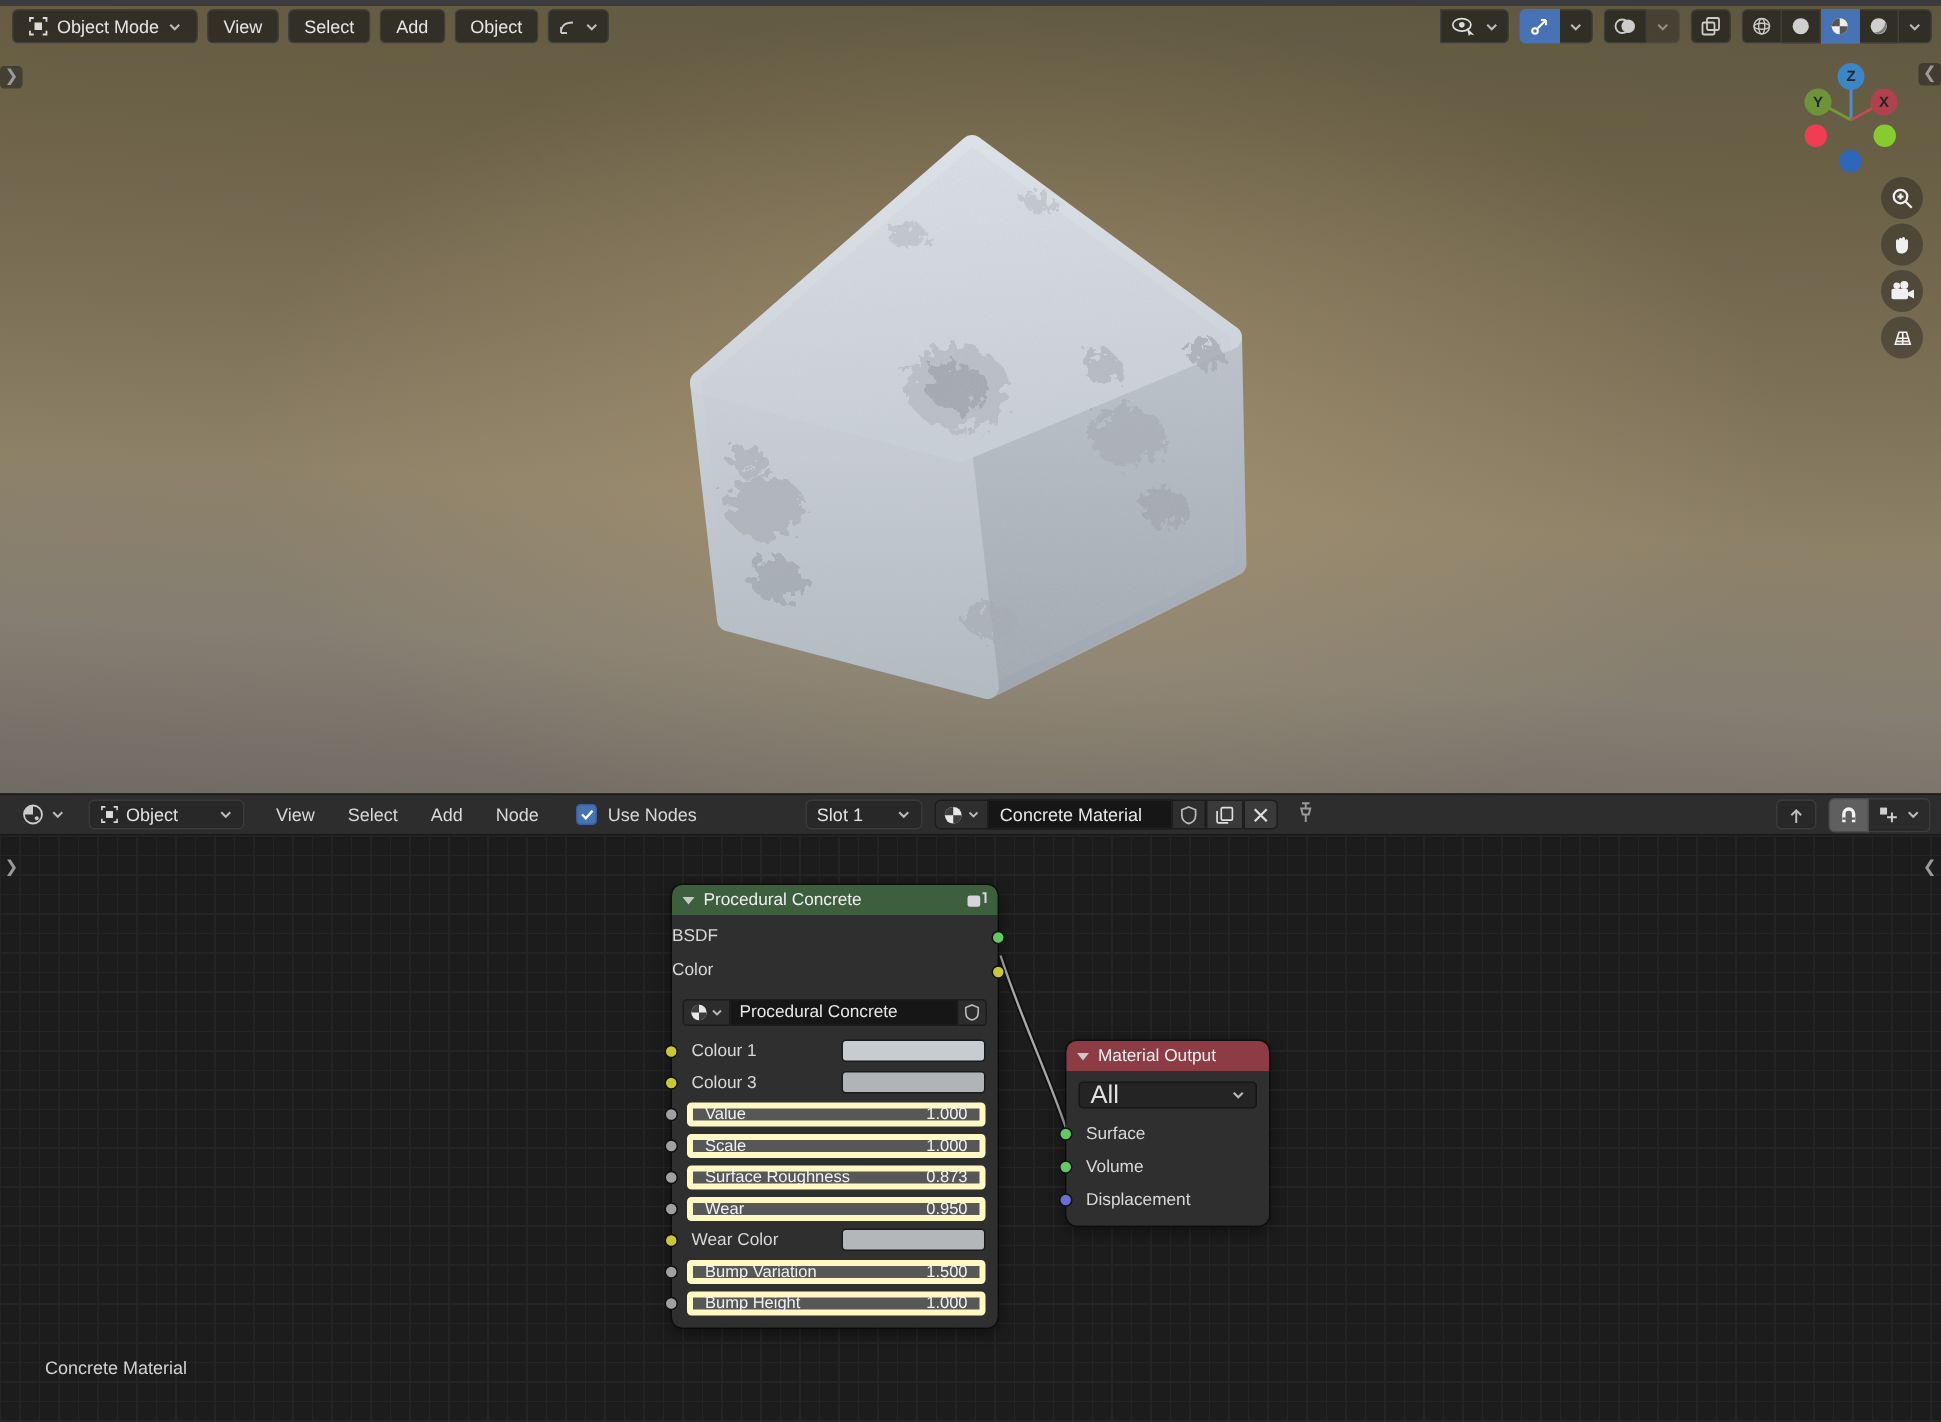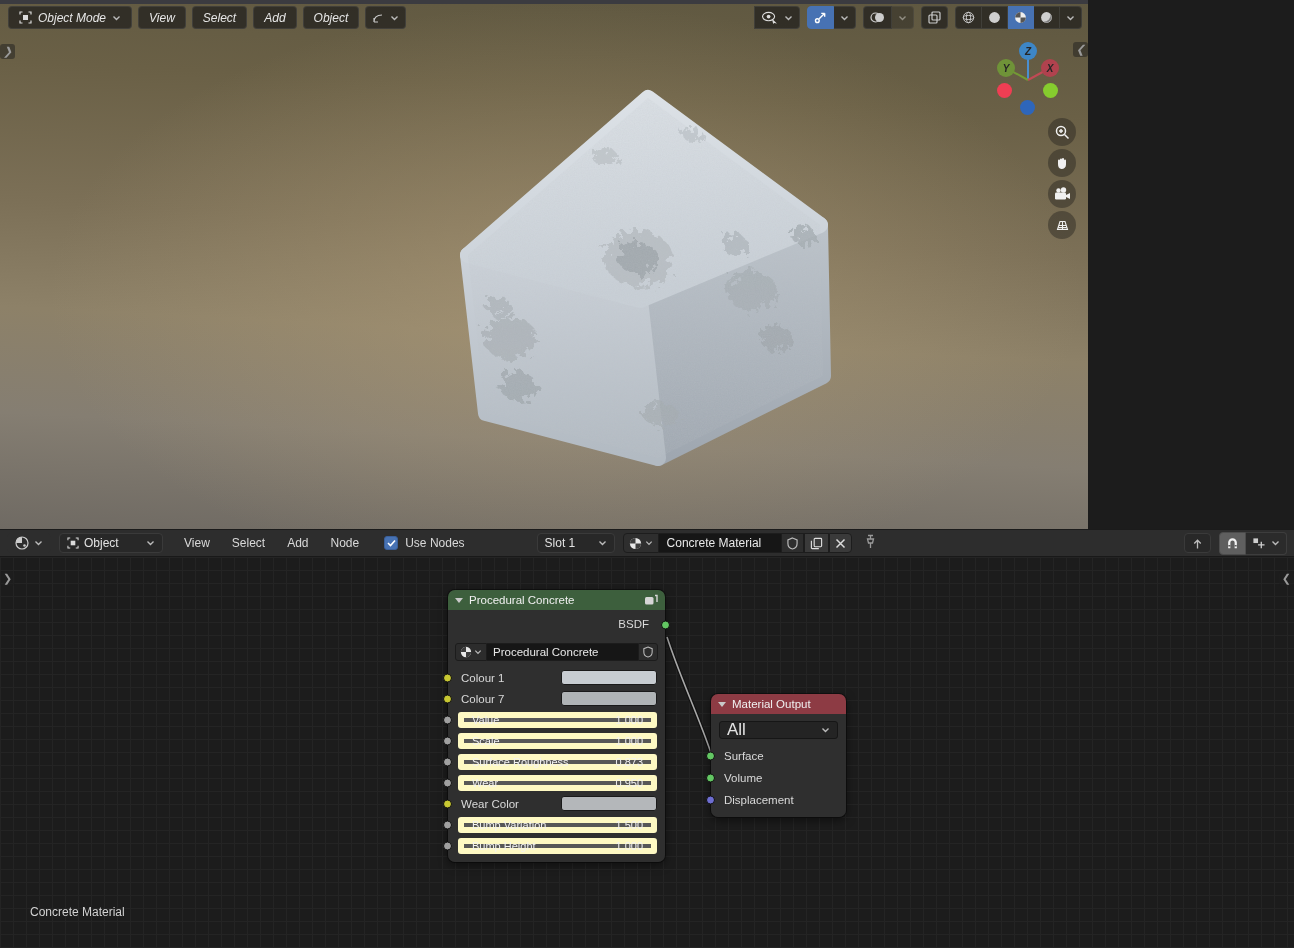--- a/index.html
+++ b/index.html
@@ -1,24 +1,23 @@
 <!DOCTYPE html>
 <html><head>
 <meta charset="utf-8">
 <style>
   * { box-sizing: border-box; margin: 0; padding: 0; }
   html,body { width:1294px; height:948px; background:#1c1c1c; font-family:"Liberation Sans", sans-serif; overflow:hidden; }
   .stage { position:relative; width:1294px; height:948px; }
 
   
-  .vp { position:absolute; left:0; top:0; width:1088px; height:529px; overflow:hidden;
+  .vp { position:absolute; left:0; top:0; width:1294px; height:529px; overflow:hidden;
     background:
       radial-gradient(ellipse 760px 430px at 52% 56%, rgba(178,158,122,.55), rgba(178,158,122,0) 68%),
       linear-gradient(183deg, #5e5740 0%, #6a6046 20%, #7c7057 44%, #8d8168 62%, #857e72 80%, #6f6a63 100%);
-    font-style: italic;
   }
   .vp-topstrip { position:absolute; left:0; top:0; width:100%; height:4px; background:#3b3b40; }
   .vp-header { position:absolute; left:8px; top:6px; right:6px; display:flex; align-items:center; gap:6px; }
   .hbtn { display:inline-flex; align-items:center; gap:6px; height:23px; padding:0 10px;
     background:rgba(24,24,24,.66); border:1px solid rgba(95,95,95,.35); border-radius:4px;
     color:#e6e6e6; font-size:12px; cursor:default; white-space:nowrap; }
   .hbtn.icon-only { padding:0 6px; }
   .seg { display:inline-flex; }
   .seg .hbtn { border-radius:0; border-left-width:0; }
   .seg .hbtn:first-child { border-radius:4px 0 0 4px; border-left-width:1px; }
@@ -67,29 +66,29 @@
     overflow:hidden; }
   .noodle { position:absolute; left:0; top:0; pointer-events:none; }
 
   .node { position:absolute; border-radius:7px; box-shadow:0 3px 10px rgba(0,0,0,.5), 0 0 0 1px rgba(10,10,10,.6); }
   .node-header { height:20px; display:flex; align-items:center; gap:6px; padding:0 7px;
     border-radius:7px 7px 0 0; color:#f0f0f0; font-size:11.5px; }
   .collapse-tri { width:0; height:0; border-left:4px solid transparent; border-right:4px solid transparent;
     border-top:5px solid #c9c9c9; flex:none; }
   .node-body { background:rgba(48,48,48,.96); border-radius:0 0 7px 7px; padding:3px 0 6px; position:relative; }
 
-  .out-row { position:relative; height:23px; line-height:23px; text-align:right; padding-right:16px;
+  .out-row { position:relative; height:23px; line-height:23px; text-align:left; padding-right:16px;
     font-size:11.5px; color:#d9d9d9; }
   .in-row { position:relative; height:21px; display:flex; align-items:center; padding:0 8px 0 13px;
     font-size:11.5px; color:#d9d9d9; }
   .socket { position:absolute; width:9px; height:9px; border-radius:50%; border:1px solid #101010; top:50%; transform:translateY(-50%); }
   .socket.out { right:-5px; } .socket.in { left:-5px; }
   .row-label { flex:1; }
   .swatch { width:96px; height:15px; border-radius:3px; border:1px solid #1a1a1a; }
-  .slider { flex:1; height:16px; background:#575757; border:6px solid #fef9c3; border-radius:3px;
+  .slider { flex:1; height:16px; background:#575757; border:4px solid #fef9c3; border-radius:3px;
     display:flex; align-items:center; justify-content:space-between; padding:0 8px; color:#f2f2f2; font-size:11px; margin-left:-3px; }
   .selector-row { margin:7px 7px 6px; height:18px; display:flex; }
   .sel-btn { display:inline-flex; align-items:center; gap:2px; padding:0 4px; background:#2c2c2c; border:1px solid #1c1c1c; }
   .sel-btn.first { border-radius:3px 0 0 3px; }
   .sel-btn.last { border-radius:0 3px 3px 0; }
   .sel-name { flex:1; display:flex; align-items:center; padding:0 6px; background:#161616;
     border-top:1px solid #1c1c1c; border-bottom:1px solid #1c1c1c; color:#e8e8e8; font-size:11.5px; }
   .dropdown-row { margin:4px 8px 6px; height:18px; background:#242424; border:1px solid #161616; border-radius:3px;
     display:flex; align-items:center; padding:0 7px; color:#e3e3e3; font-size:17px; }
   .dropdown-row .row-label { flex:1; }
@@ -427,20 +426,24 @@
         <svg width="14" height="12" viewBox="0 0 14 12">
           <rect x="1" y="3" width="8.5" height="7.5" rx="1.5" fill="#d6d6d6"></rect>
           <path d="M11 1.5 h2 v6.5" fill="none" stroke="#d6d6d6" stroke-width="1.4"></path>
         </svg>
       </div>
       <div class="node-body">
         <div class="out-row">
           <span>BSDF</span>
           <span class="socket out" style="background-color: rgb(99, 199, 99);"></span>
         </div>
+        <div class="out-row">
+          <span>Color</span>
+          <span class="socket out" style="background-color: rgb(200, 200, 50);"></span>
+        </div>
 
         <div class="selector-row">
           <div class="sel-btn first">
             <svg width="12" height="12" viewBox="0 0 14 14">
               <circle cx="7" cy="7" r="6" fill="#e8e8e8"></circle>
               <path d="M7 1 A6 6 0 0 0 1 7 L7 7 Z" fill="#3c3c3c"></path>
               <path d="M13 7 A6 6 0 0 1 7 13 L7 7 Z" fill="#3c3c3c"></path>
             </svg>
             <svg class="chev" width="8" height="6" viewBox="0 0 9 6">
                 <path d="M1.5 1.5 L4.5 4.5 L7.5 1.5" fill="none" stroke="#bbb" stroke-width="1.4"></path>
@@ -456,21 +459,21 @@
           </div>
         </div>
 
         <div class="in-row">
           <span class="socket in" style="background-color: rgb(200, 200, 50);"></span>
           <span class="row-label">Colour 1</span>
           <span class="swatch" style="background-color: rgb(199, 204, 209);"></span>
         </div>
         <div class="in-row">
           <span class="socket in" style="background-color: rgb(200, 200, 50);"></span>
-          <span class="row-label">Colour 7</span>
+          <span class="row-label">Colour 3</span>
           <span class="swatch" style="background-color: rgb(176, 180, 182);"></span>
         </div>
         <div class="in-row">
           <span class="socket in" style="background-color: rgb(160, 160, 160);"></span>
           <span class="slider">
             <span>Value</span>
             <span>1.000</span>
           </span>
         </div>
         <div class="in-row">

